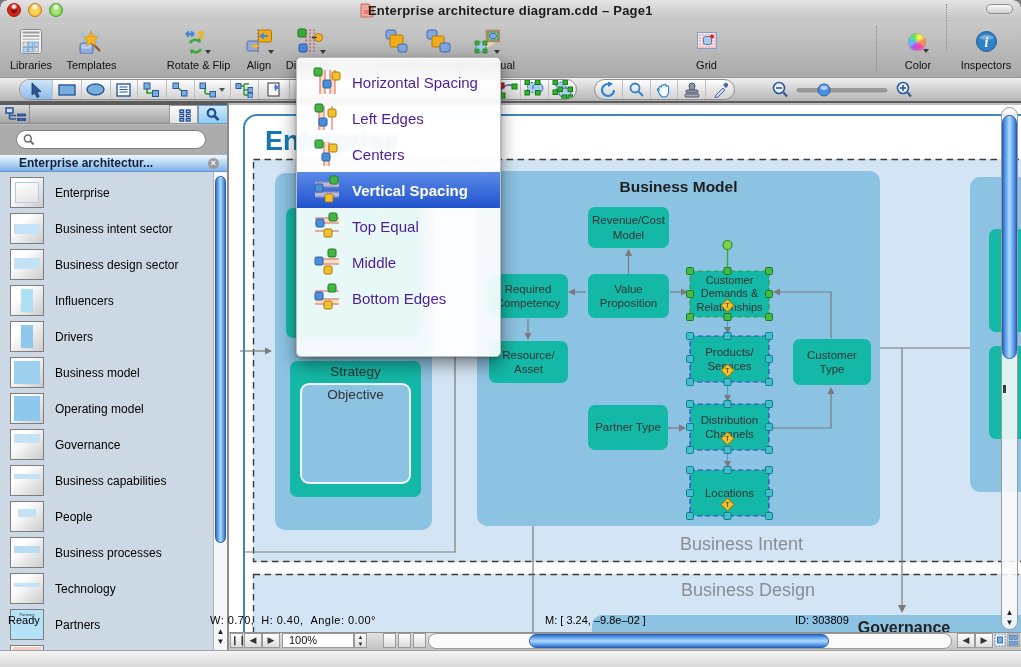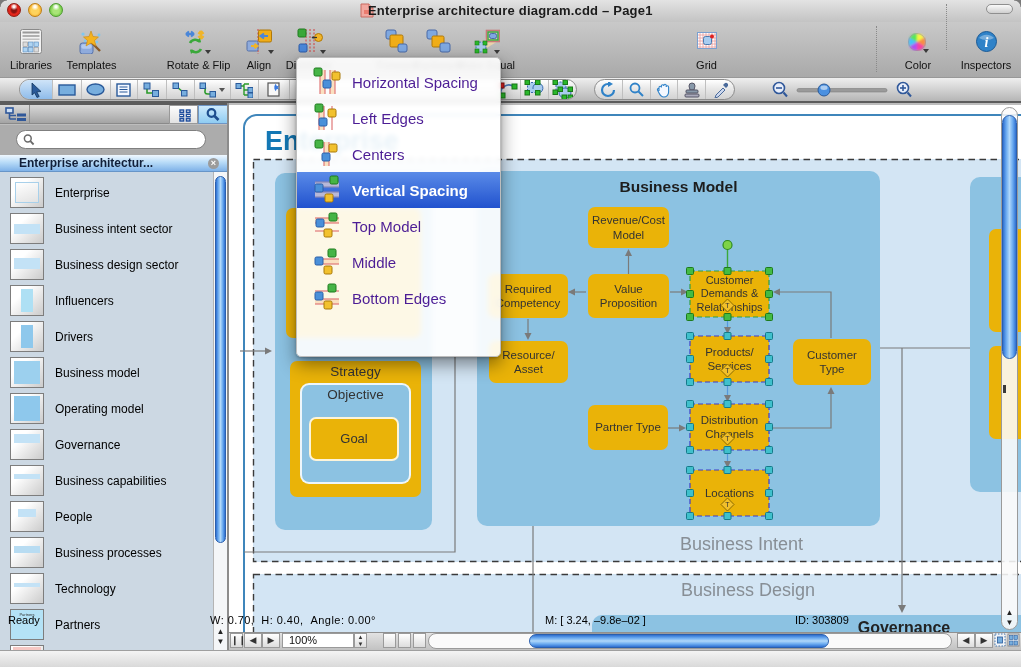--- a/index.html
+++ b/index.html
@@ -38,21 +38,21 @@
 #pthumb{left:215px;top:176px;width:11px;height:367px;border-radius:6px;background:linear-gradient(90deg,#2e6fd0,#6aaaf0 25%,#b0d8fa 50%,#6aaaf0 75%,#2e6fd0);border:1px solid #2a5fae}
 .sarrow{left:216px;width:9px;height:8px;font-size:8px;line-height:8px;color:#222;text-align:center}
 
 #canvas{left:229px;top:105px;width:792px;height:527px;background:#fff;overflow:hidden}
 #frame{left:14px;top:9px;width:1010px;height:700px;border:2px solid #3f86bb;border-radius:14px}
 #bigtitle{left:36px;top:21px;font-size:27px;font-weight:bold;color:#1478b5}
 .band{left:24px;width:984px;background:#d3e5f4}
 #band1{top:54px;height:403px}
 #band2{top:469px;height:200px}
 .bluebox{background:#8cc2e2;border-radius:10px}
-.pinkbox{background:#eab308;border-radius:7px;color:#333;text-align:center;font-size:11.5px;line-height:14.5px;display:flex;align-items:center;justify-content:center}
+.pinkbox{background:#14b8a6;border-radius:7px;color:#333;text-align:center;font-size:11.5px;line-height:14.5px;display:flex;align-items:center;justify-content:center}
 .bandlabel{font-size:18px;font-weight:normal;color:#878e95;white-space:nowrap}
 
 #vscroll{left:1001px;top:107px;width:17px;height:523px;background:rgba(250,250,250,.88);border:1px solid #9a9a9a;border-radius:9px}
 #vthumb{left:1002px;top:115px;width:15px;height:244px;border-radius:8px;background:linear-gradient(90deg,#2e6fd0,#6aaaf0 25%,#b0d8fa 50%,#6aaaf0 75%,#2e6fd0);border:1px solid #2a5fae}
 #hscrollrow{left:229px;top:632px;width:792px;height:18px;background:linear-gradient(#e2e2e2,#c2c2c2);border-top:1px solid #909090}
 #htrack{left:428px;top:633px;width:524px;height:16px;background:#fafafa;border:1px solid #9a9a9a;border-radius:8px}
 #hthumb{left:529px;top:634px;width:300px;height:14px;border-radius:7px;background:linear-gradient(#2e6fd0,#6aaaf0 25%,#b0d8fa 50%,#6aaaf0 75%,#2e6fd0);border:1px solid #2a5fae}
 .hbtn{top:633px;height:15px;background:linear-gradient(#fff,#ddd);border:1px solid #9a9a9a;font-size:9px;line-height:13px;text-align:center;color:#333}
 #zoomfield{left:282px;top:633px;width:72px;height:15px;background:#fff;border:1px solid #9a9a9a;font-size:11px;line-height:13px;padding-left:6px;color:#111}
 
@@ -466,21 +466,20 @@
   <div class="abs" id="bigtitle">Enterprise</div>
 
   <div class="abs bluebox" style="left:46px;top:68px;width:157px;height:357px"></div>
   <div class="abs pinkbox" style="left:57px;top:103px;width:135px;height:130px"></div>
   <div class="abs pinkbox" style="left:61px;top:256px;width:131px;height:136px;display:block">
       <div style="font-size:13.5px;padding-top:4px">Strategy</div>
     </div>
   <div class="abs bluebox" style="left:71px;top:278px;width:111px;height:101px;border:2px solid rgba(255,255,255,.85);border-radius:9px">
       <div style="font-size:13.5px;color:#333;text-align:center;padding-top:2px">Objective</div>
     </div>
-  <div class="abs pinkbox" style="left:80px;top:312px;width:90px;height:44px;border:2px solid rgba(255,255,255,.85);font-size:13px">Goal</div>
 
   <div class="abs bluebox" style="left:248px;top:66px;width:403px;height:355px"></div>
   <div class="abs" style="left:248px;top:73px;width:403px;text-align:center;font-size:15.5px;font-weight:bold;color:#1d1d1d">Business Model</div>
   <div class="abs pinkbox" style="left:359px;top:102px;width:81px;height:41px">Revenue/Cost<br>Model</div>
   <div class="abs pinkbox" style="left:259px;top:169px;width:80px;height:44px">Required<br>Competency</div>
   <div class="abs pinkbox" style="left:359px;top:169px;width:81px;height:44px">Value<br>Proposition</div>
   <div class="abs pinkbox" style="left:260px;top:236px;width:79px;height:42px">Resource/<br>Asset</div>
   <div class="abs pinkbox" style="left:359px;top:300px;width:80px;height:45px">Partner Type</div>
   <div class="abs pinkbox" style="left:564px;top:234px;width:78px;height:46px">Customer<br>Type</div>
   <div class="abs pinkbox" style="left:461px;top:166px;width:79px;height:46px;font-size:11px;line-height:13.5px">Customer<br>Demands &amp;<br>Relationships</div>
@@ -710,21 +709,21 @@
           <g stroke="#e07878" stroke-width="1.2">
             <line x1="3" y1="7" x2="27" y2="7"></line>
             <line x1="3" y1="12" x2="27" y2="12"></line>
             <line x1="3" y1="20" x2="27" y2="20"></line>
           </g>
           <rect x="17" y="2" width="8" height="8" rx="1.5" fill="#46b446" stroke="#1d7a1d"></rect>
           <rect x="4" y="8" width="8" height="8" rx="1.5" fill="#4a90d9" stroke="#2a5fa8"></rect>
           <rect x="12" y="18" width="8" height="8" rx="1.5" fill="#f2c12e" stroke="#a87808"></rect>
         </g>
       </svg>
-      <div class="mtext">Top Model</div>
+      <div class="mtext">Top Equal</div>
     </div>
  <div class="mitem">
       <svg class="mic" viewBox="0 0 30 30">
         <g>
           <rect x="3" y="12" width="24" height="5" fill="#fae0c0"></rect>
           <g stroke="#e07878" stroke-width="1.2">
             <line x1="3" y1="12" x2="27" y2="12"></line>
             <line x1="3" y1="17" x2="27" y2="17"></line>
           </g>
           <rect x="16" y="2" width="8" height="8" rx="1.5" fill="#46b446" stroke="#1d7a1d"></rect>

